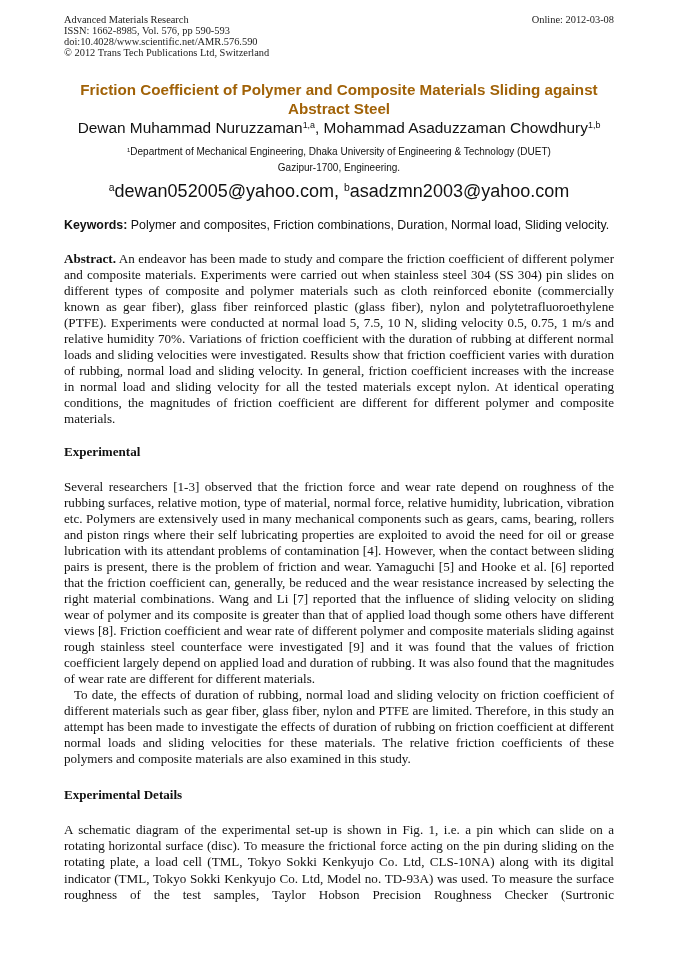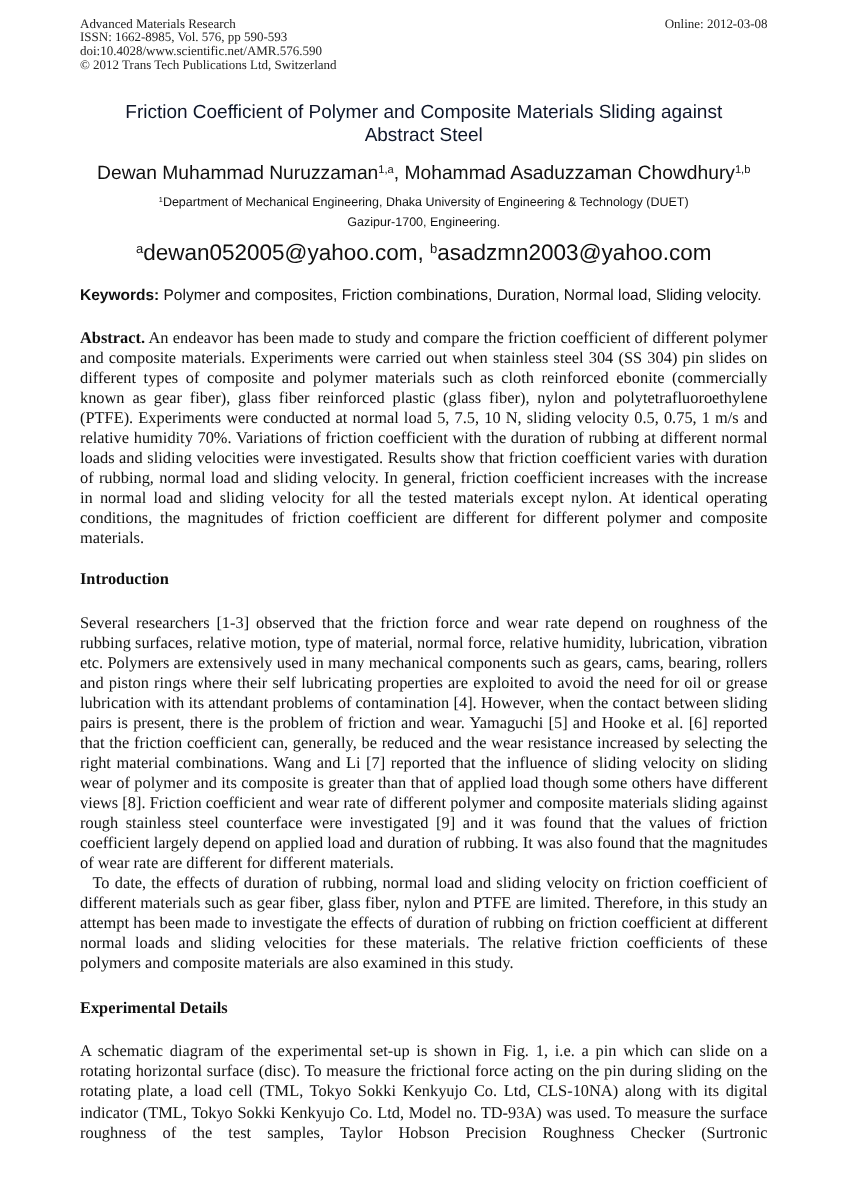--- a/index.html
+++ b/index.html
@@ -1,21 +1,21 @@
 <!DOCTYPE html>
 <html><head>
 <meta charset="utf-8">
 <style>
   html, body { margin: 0; padding: 0; background: #ffffff; }
   body { width: 678px; height: 959px; position: relative; overflow: hidden; color: #111; }
   .page { position: absolute; left: 64px; top: 14px; width: 550px; }
   .header { position: relative; font-family: "Liberation Serif", serif; font-size: 10.4px; line-height: 11px; color: #222; }
   .header .online { position: absolute; right: 0; top: 0; }
-  .title { font-family: "Liberation Sans", sans-serif; font-weight: normal; font-size: 15.2px; line-height: 19px; text-align: center; margin-top: 22px; color: #0f172a; }
-  .authors { font-family: "Liberation Sans", sans-serif; font-size: 15.4px; line-height: 19px; text-align: center; margin-top: 11px; white-space: nowrap; }
+  .title { font-family: "Liberation Sans", sans-serif; font-weight: bold; font-size: 15.2px; line-height: 19px; text-align: center; margin-top: 22px; color: #a16207; }
+  .authors { font-family: "Liberation Sans", sans-serif; font-size: 15.4px; line-height: 19px; text-align: center; margin-top: 0; white-space: nowrap; }
   .authors sup, .affil sup, .emails sup { font-size: 0.58em; vertical-align: 0.55em; line-height: 0; }
   .affil { font-family: "Liberation Sans", sans-serif; font-size: 10px; line-height: 15.5px; text-align: center; margin-top: 7px; }
   .emails { font-family: "Liberation Sans", sans-serif; font-size: 18px; line-height: 15px; text-align: center; margin-top: 9px; }
   .keywords { font-family: "Liberation Sans", sans-serif; font-size: 12.4px; line-height: 15px; margin-top: 19px; }
   .keywords b { font-weight: bold; }
   .para { font-family: "Liberation Serif", serif; font-size: 13.1px; line-height: 16.05px; text-align: justify; text-align-last: left; }
   .abstract { margin-top: 18px; }
   .abstract b { font-weight: bold; }
   .section-heading { font-family: "Liberation Serif", serif; font-weight: bold; font-size: 13.1px; line-height: 16px; }
   .intro-heading { margin-top: 16px; }
@@ -47,20 +47,20 @@
     <div><sup>1</sup><span>Department of Mechanical Engineering, Dhaka University of Engineering &amp; Technology (DUET)</span></div>
     <div>Gazipur-1700, Engineering.</div>
   </div>
 
   <div class="emails"><sup>a</sup><span>dewan052005@yahoo.com</span><span>, </span><sup>b</sup><span>asadzmn2003@yahoo.com</span></div>
 
   <div class="keywords"><b>Keywords:</b><span> Polymer and composites, Friction combinations, Duration, Normal load, Sliding velocity.</span></div>
 
   <div class="para abstract"><b>Abstract.</b><span> An endeavor has been made to study and compare the friction coefficient of different polymer and composite materials. Experiments were carried out when stainless steel 304 (SS 304) pin slides on different types of composite and polymer materials such as cloth reinforced ebonite (commercially known as gear fiber), glass fiber reinforced plastic (glass fiber), nylon and polytetrafluoroethylene (PTFE). Experiments were conducted at normal load 5, 7.5, 10 N, sliding velocity 0.5, 0.75, 1 m/s and relative humidity 70%. Variations of friction coefficient with the duration of rubbing at different normal loads and sliding velocities were investigated. Results show that friction coefficient varies with duration of rubbing, normal load and sliding velocity. In general, friction coefficient increases with the increase in normal load and sliding velocity for all the tested materials except nylon. At identical operating conditions, the magnitudes of friction coefficient are different for different polymer and composite materials.</span></div>
 
-  <div class="section-heading intro-heading">Introduction</div>
+  <div class="section-heading intro-heading">Experimental</div>
   <div class="para mt2">Several researchers [1-3] observed that the friction force and wear rate depend on roughness of the rubbing surfaces, relative motion, type of material, normal force, relative humidity, lubrication, vibration etc. Polymers are extensively used in many mechanical components such as gears, cams, bearing, rollers and piston rings where their self lubricating properties are exploited to avoid the need for oil or grease lubrication with its attendant problems of contamination [4]. However, when the contact between sliding pairs is present, there is the problem of friction and wear. Yamaguchi [5] and Hooke et al. [6] reported that the friction coefficient can, generally, be reduced and the wear resistance increased by selecting the right material combinations. Wang and Li [7] reported that the influence of sliding velocity on sliding wear of polymer and its composite is greater than that of applied load though some others have different views [8]. Friction coefficient and wear rate of different polymer and composite materials sliding against rough stainless steel counterface were investigated [9] and it was found that the values of friction coefficient largely depend on applied load and duration of rubbing. It was also found that the magnitudes of wear rate are different for different materials.</div>
   <div class="para indent">To date, the effects of duration of rubbing, normal load and sliding velocity on friction coefficient of different materials such as gear fiber, glass fiber, nylon and PTFE are limited. Therefore, in this study an attempt has been made to investigate the effects of duration of rubbing on friction coefficient at different normal loads and sliding velocities for these materials. The relative friction coefficients of these polymers and composite materials are also examined in this study.</div>
 
   <div class="section-heading exp-heading">Experimental Details</div>
   <div class="para mt2" style="text-align-last: justify;">A schematic diagram of the experimental set-up is shown in Fig. 1, i.e. a pin which can slide on a rotating horizontal surface (disc).   To measure the frictional force acting on the pin during sliding on the rotating plate, a load cell (TML, Tokyo Sokki Kenkyujo Co. Ltd, CLS-10NA) along with its digital indicator (TML, Tokyo Sokki Kenkyujo Co. Ltd, Model no. TD-93A) was used. To measure the surface roughness of the test samples, Taylor Hobson Precision Roughness Checker (Surtronic</div>
 
 </div>
 
 </body></html>

